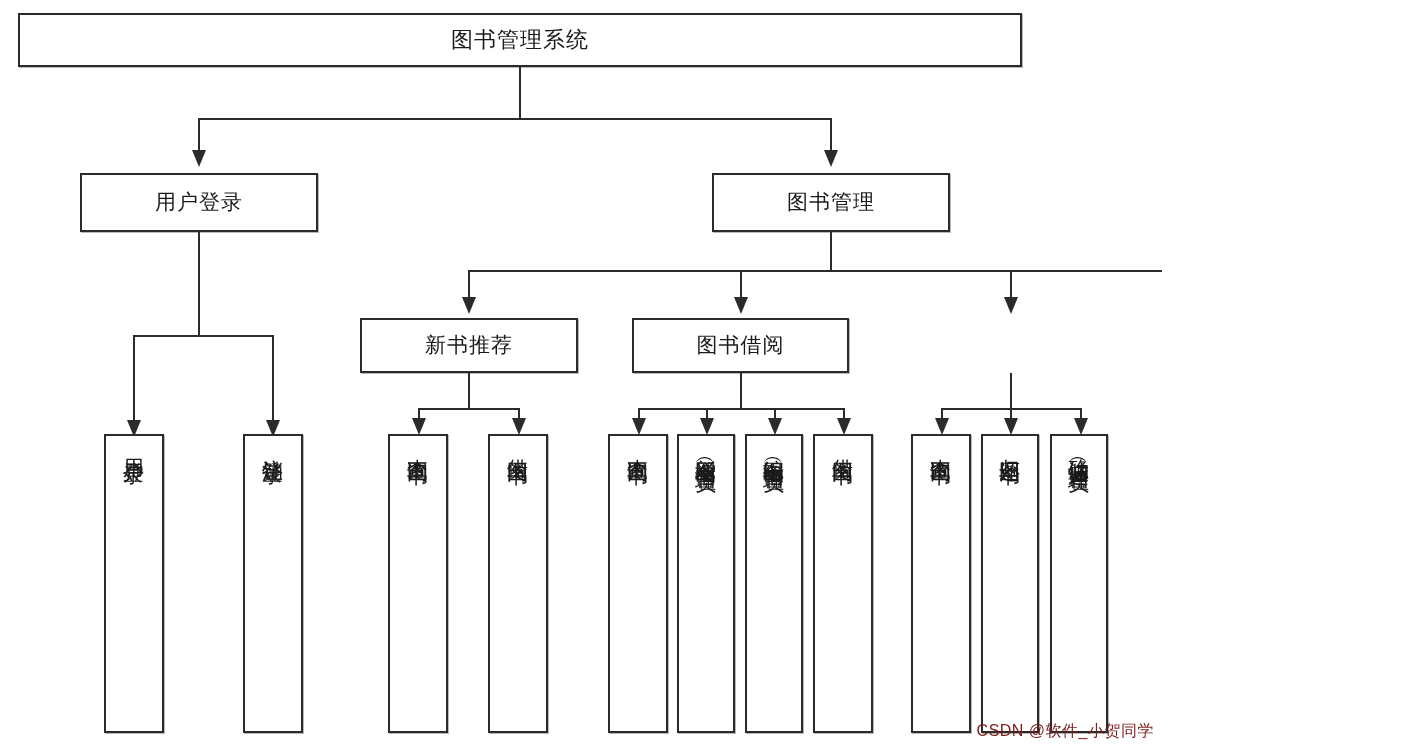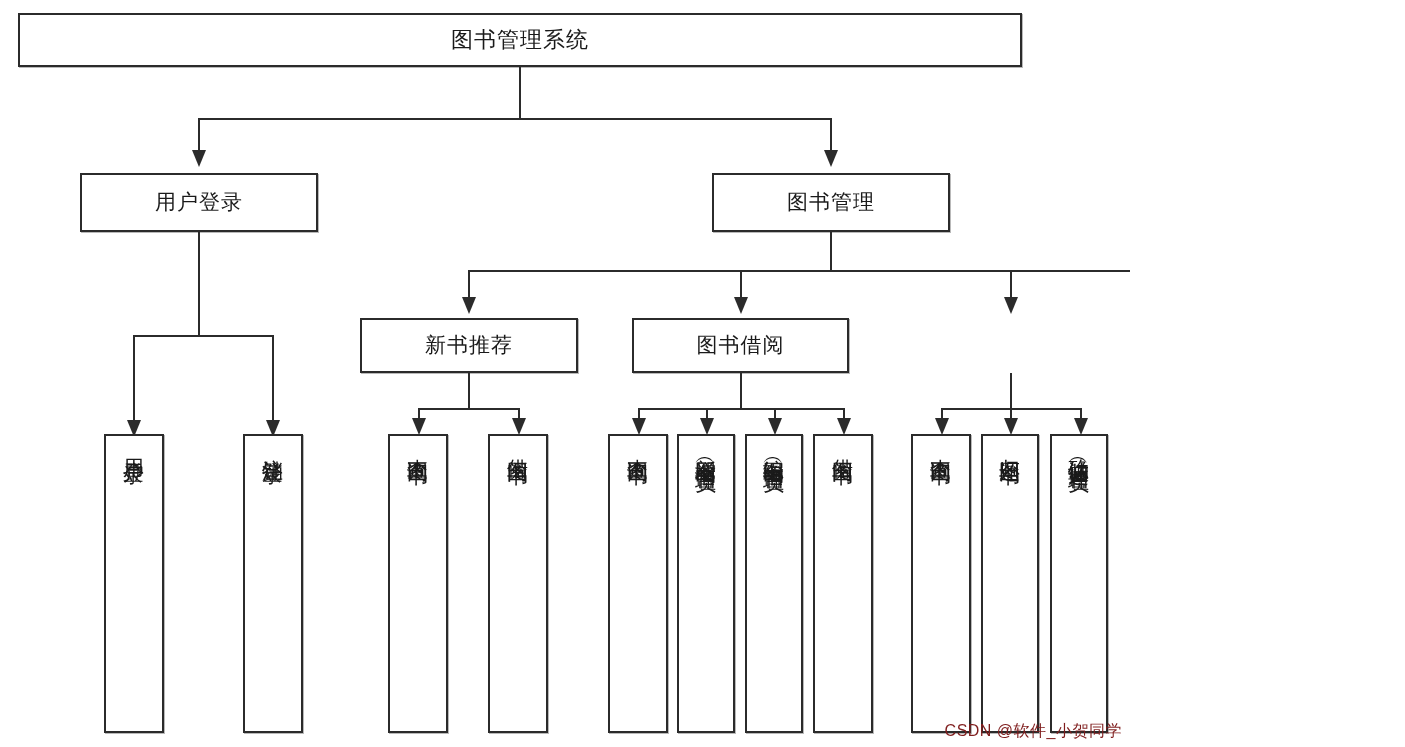--- a/index.html
+++ b/index.html
@@ -10,20 +10,21 @@
   }
   body {
     font-family: "Liberation Sans", "DejaVu Sans", sans-serif;
   }
   #canvas {
     position: relative;
     width: 1130px;
     height: 747px;
     background: #ffffff;
     overflow: hidden;
+    padding-left: 32px;
   }
   .node {
     position: absolute;
     box-sizing: border-box;
     background: #ffffff;
     border: 2px solid #2b2b2b;
     box-shadow: 1px 1px 0 0 #b9b9b9;
     display: flex;
     align-items: center;
     justify-content: center;

